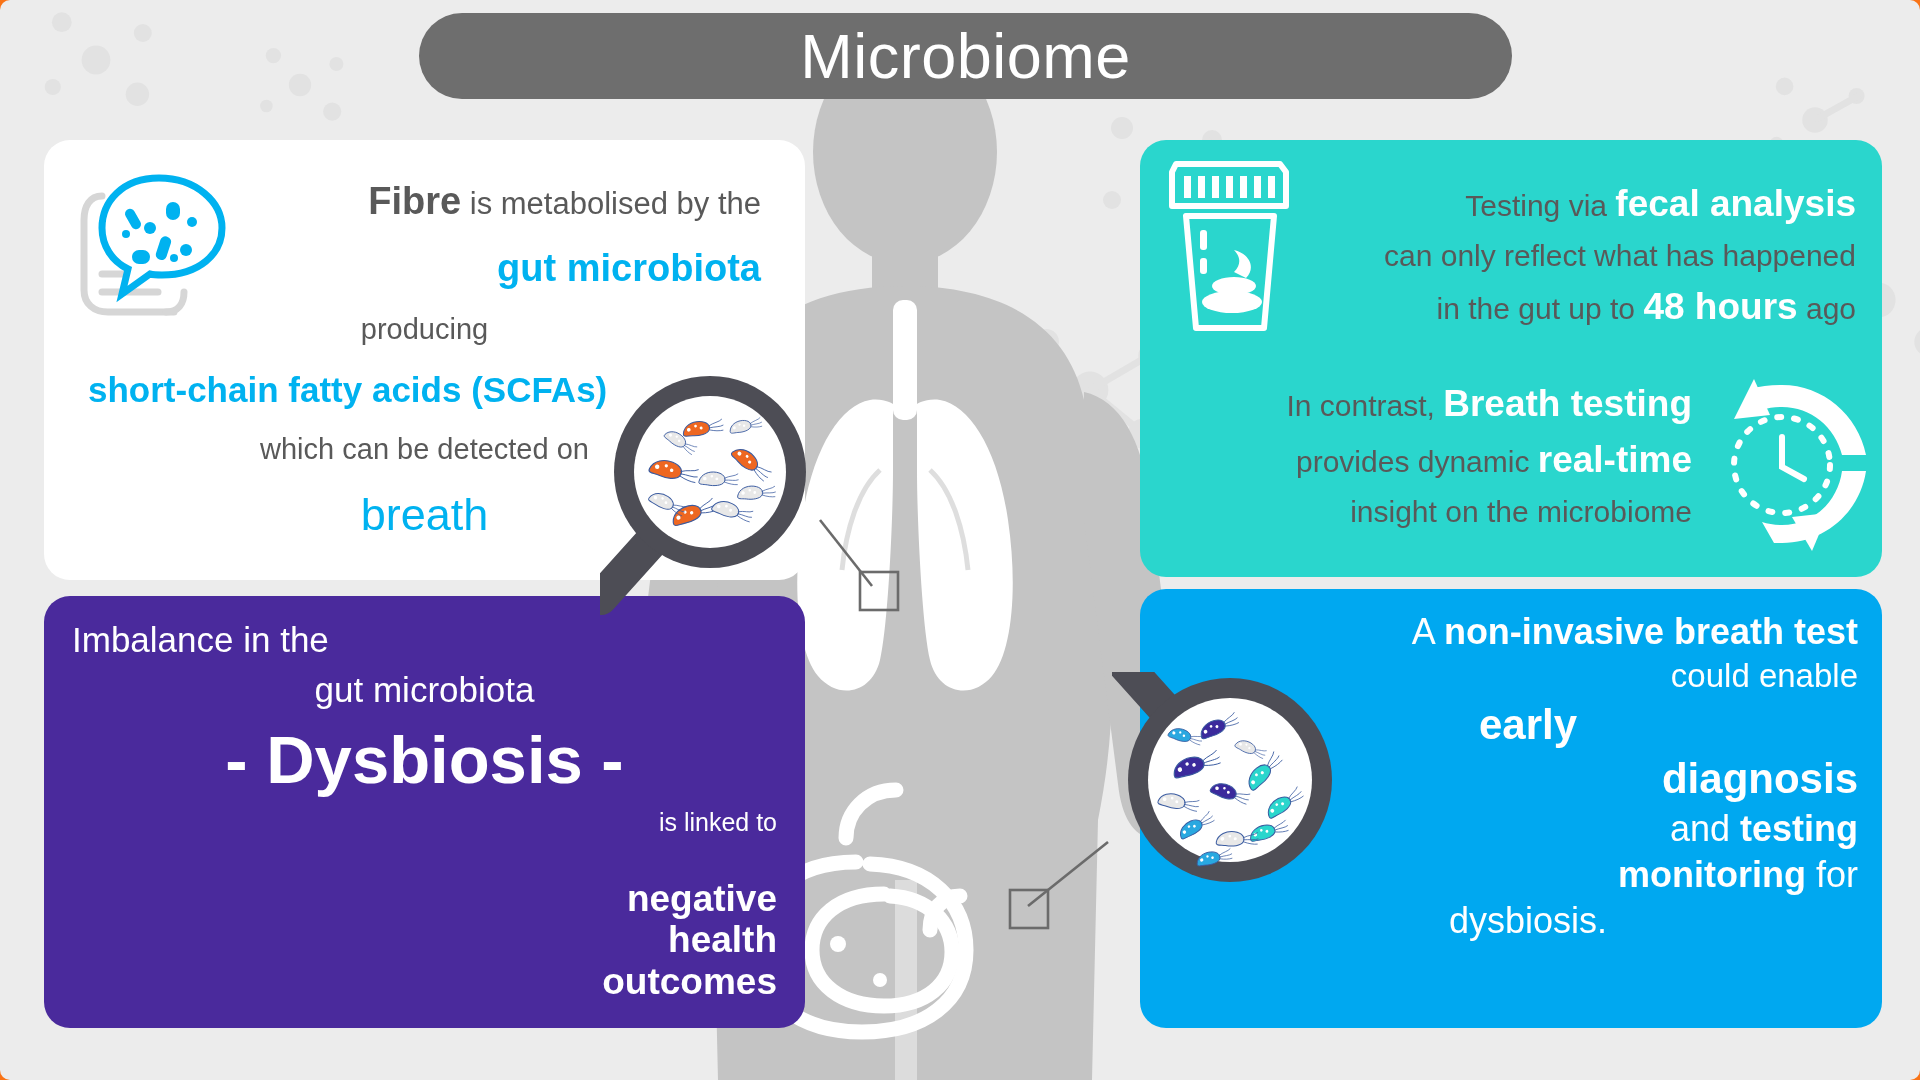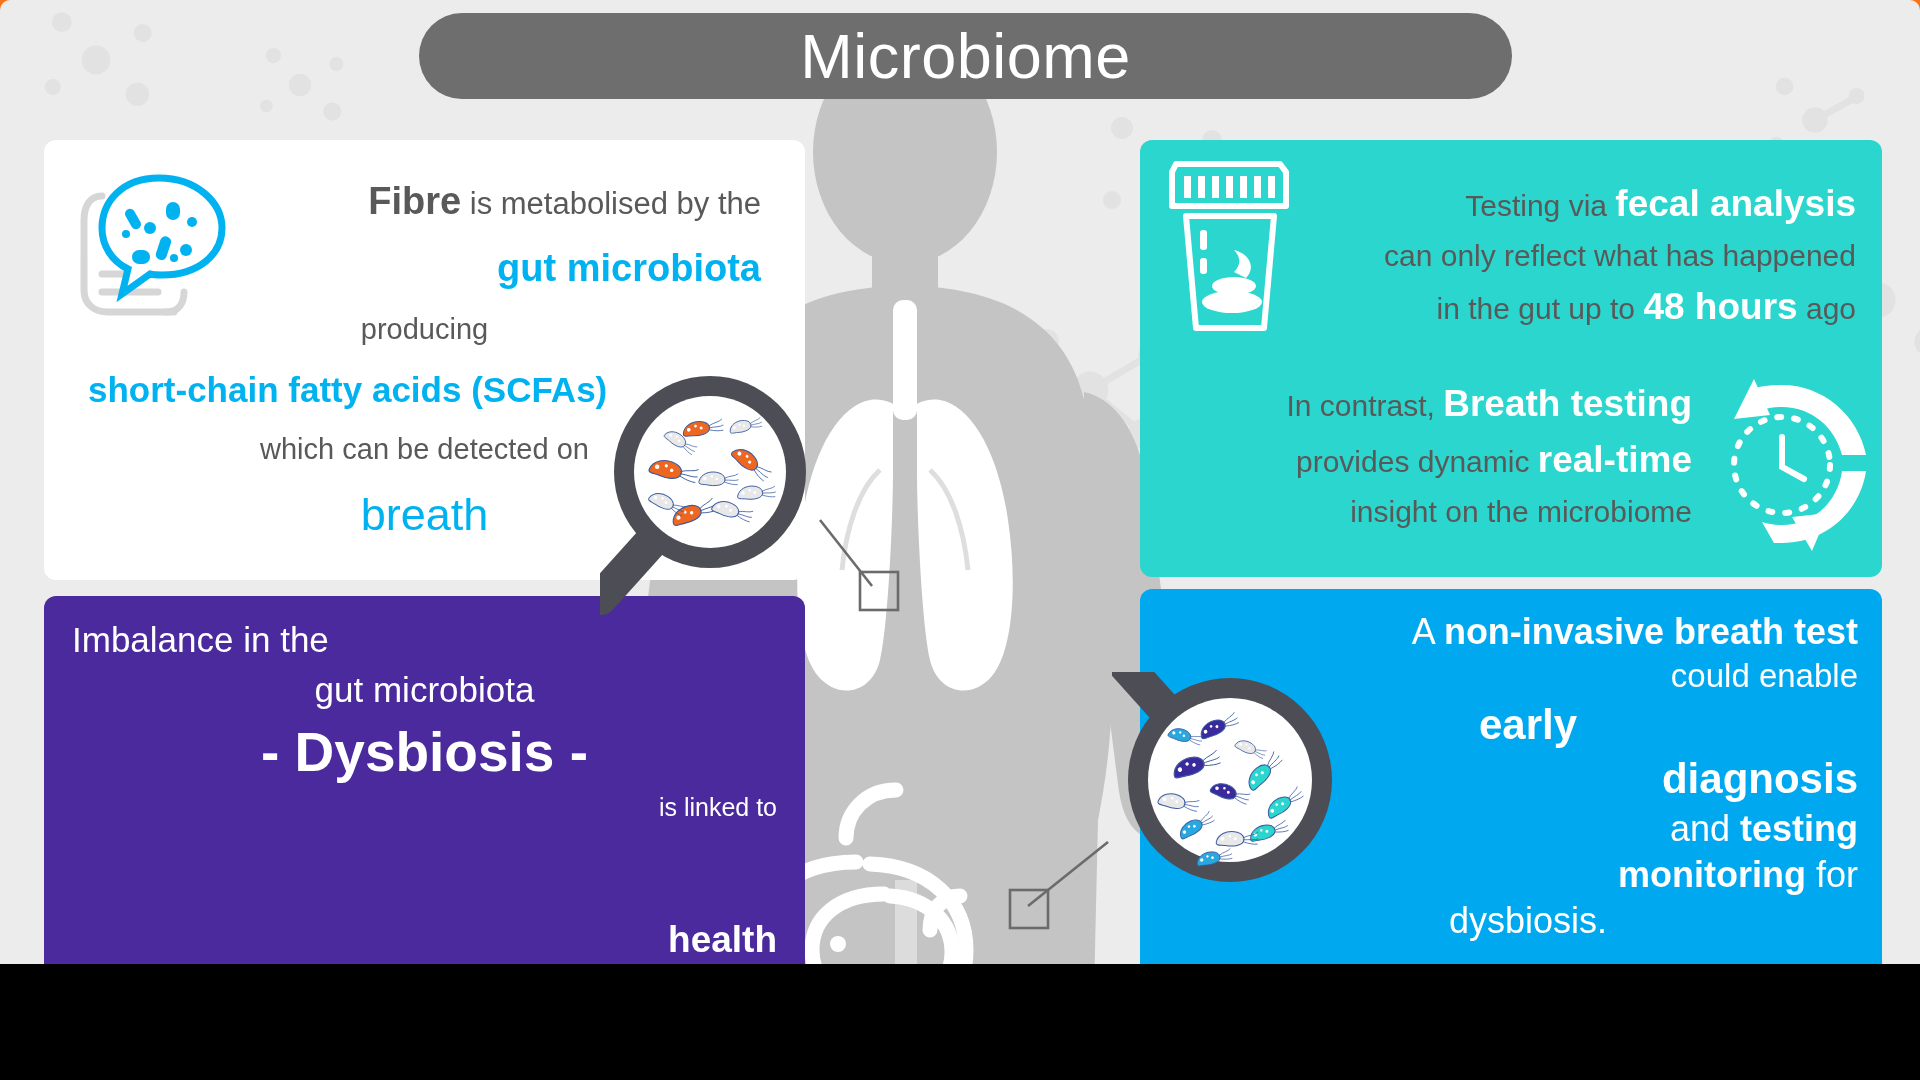--- a/index.html
+++ b/index.html
@@ -1,40 +1,40 @@
 <!DOCTYPE html>
 <html><head>
 <meta charset="utf-8">
 <style>
   html,body{margin:0;padding:0;background:#000;}
   *{box-sizing:border-box;}
   body{font-family:"Liberation Sans",sans-serif;}
 
   #stage{
-    position:relative;width:1920px;height:964px;overflow:hidden;
+    position:relative;width:1920px;height:1080px;overflow:hidden;
     background:#f97316;
   }
 
   
   .bg-layer{position:absolute;inset:0;}
   .bgsvg{position:absolute;left:0;top:0;width:1920px;height:1080px;}
 
   
   #title-pill{
     position:absolute;left:419px;top:13px;width:1093px;height:86px;
     background:#6e6e6e;border-radius:43px;
     display:flex;align-items:center;justify-content:center;
   }
   #title-pill .t{
     color:#ffffff;font-size:63px;font-weight:400;letter-spacing:.5px;
     font-family:"Liberation Sans",sans-serif;
   }
 
   
-  .card{position:absolute;border-radius:12px;}
+  .card{position:absolute;border-radius:26px;}
 
   
   #card-fibre{
     left:44px;top:140px;width:761px;height:440px;
     background:#ffffff;overflow:hidden;
   }
   #card-fibre .lines{
     position:absolute;left:0;top:0;width:100%;height:100%;
     display:flex;flex-direction:column;justify-content:center;
     padding:18px 44px 18px 44px;
@@ -226,26 +226,27 @@
         <div class="ln" style="text-align: left; margin: 11px 0px;"><span style="color: rgb(0, 178, 240); font-weight: bold; font-size: 35px;">short-chain fatty acids (SCFAs)</span></div>
         <div class="ln" style="text-align: center; margin: 11px 0px;"><span style="color: rgb(89, 89, 89); font-weight: normal; font-size: 29px;">which can be detected on</span></div>
         <div class="ln" style="text-align: center; margin: 11px 0px;"><span style="color: rgb(0, 178, 240); font-weight: normal; font-size: 45px; margin-top: 32px;">breath</span></div>
       </div>
   </div>
 
   <div class="card" id="card-dysbiosis">
     <div id="dys-lines" style="position:absolute;left:0;top:14px;width:100%;padding:0 28px;">
         <div class="ln" style="text-align: left; margin: 9px 0px;"><span style="color: rgb(255, 255, 255); font-weight: normal; font-size: 35px;">Imbalance in the</span></div>
         <div class="ln" style="text-align: center; margin: 9px 0px;"><span style="color: rgb(255, 255, 255); font-weight: normal; font-size: 35px;">gut microbiota</span></div>
-        <div class="ln" style="text-align: center; margin: 9px 0px;"><span style="color: rgb(255, 255, 255); font-weight: bold; font-size: 55px;">- Dysbiosis -</span></div>
+        <div class="ln" style="text-align: center; margin: 9px 0px;"><span style="color: rgb(255, 255, 255); font-weight: bold; font-size: 67px;">- Dysbiosis -</span></div>
         <div class="ln" style="text-align: right; margin: 9px 0px;"><span style="color: rgb(255, 255, 255); font-weight: normal; font-size: 25px;">is linked to</span></div>
       </div>
 
     <div id="dys-outcome" style="position:absolute;right:28px;bottom:26px;width:330px;text-align:right;
                 color:#fff;font-weight:bold;font-size:37px;line-height:1.12;">
+        <div>negative</div>
         <div>health</div>
         <div>outcomes</div>
       </div>
 
   </div>
 
   <div class="card" id="card-fecal">
 
     <svg style="position:absolute;left:24px;top:10px;width:136px;height:190px" viewBox="0 0 136 190">
       <g stroke="#ffffff" stroke-width="6" fill="none" stroke-linejoin="round">

